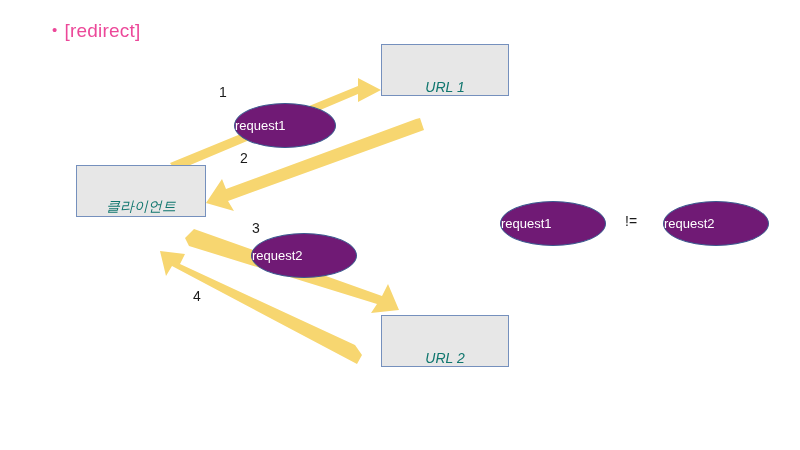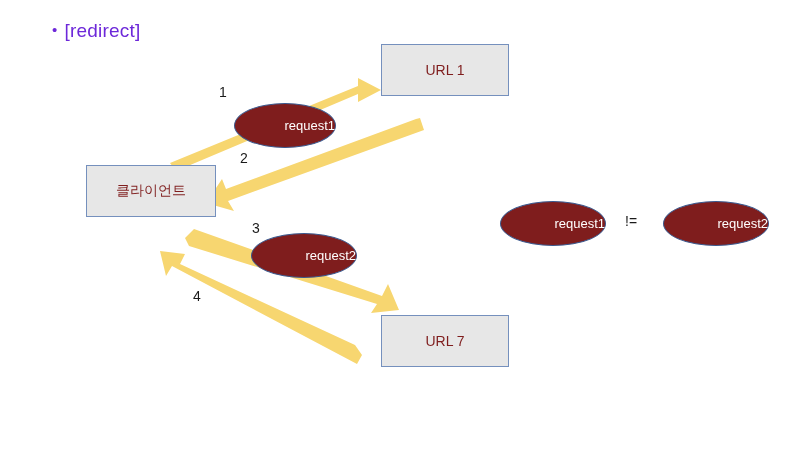--- a/index.html
+++ b/index.html
@@ -14,21 +14,21 @@
     background: #ffffff;
     overflow: hidden;
     font-family: "Liberation Sans", sans-serif;
   }
   
   #bullet-title {
     position: absolute;
     left: 52px;
     top: 20px;
     font-size: 19px;
-    color: #6d28d9;
+    color: #ec4899;
     letter-spacing: 0.2px;
     white-space: nowrap;
   }
   #bullet-title .bullet-dot {
     display: inline-block;
     margin-right: 7px;
     font-size: 15px;
     vertical-align: 2px;
   }
   
@@ -39,42 +39,43 @@
     width: 800px;
     height: 450px;
   }
   
   .rect-node {
     position: absolute;
     background: #e7e7e7;
     border: 1.4px solid #7590bd;
     box-sizing: border-box;
     display: flex;
-    align-items: center;
+    align-items: flex-end;
     justify-content: center;
     font-size: 14px;
-    color: #7f1d1d;
+    color: #0f766e;
+    font-style: italic;
   }
   #node-url1 { left: 381px; top: 44px;  width: 128px; height: 52px; }
   #node-url2 { left: 381px; top: 315px; width: 128px; height: 52px; }
   #node-client {
-    left: 86px; top: 165px; width: 130px; height: 52px;
+    left: 76px; top: 165px; width: 130px; height: 52px;
     font-family: "DejaVu Sans", "Liberation Sans", sans-serif;
     font-size: 14px;
   }
   
   .ellipse-node {
     position: absolute;
-    background: #7f1d1d;
+    background: #701a75;
     border: 1.3px solid #3b5a8f;
     border-radius: 50%;
     box-sizing: border-box;
     display: flex;
     align-items: center;
-    justify-content: flex-end;
+    justify-content: flex-start;
     color: #ffffff;
     font-size: 13px;
     white-space: nowrap;
   }
   #ell-request1 { left: 234px; top: 103px; width: 102px; height: 45px; }
   #ell-redirect  { left: 258px; top: 142px; width: 102px; height: 45px; }
   #ell-request2  { left: 251px; top: 233px; width: 106px; height: 45px; }
   #ell-response  { left: 205px; top: 283px; width: 106px; height: 43px; }
   #ell-cmp-left  { left: 500px; top: 201px; width: 106px; height: 45px; }
   #ell-cmp-right { left: 663px; top: 201px; width: 106px; height: 45px; }
@@ -123,21 +124,21 @@
     <g>
       <path d="M 362,355 L 355,345 L 180,264 L 185,254 L 160,251 L 166,276 L 172,266 L 357,364 Z" fill="#f7d670"></path>
     </g>
   </svg>
 
   <div class="rect-node" id="node-url1">
     <span>URL 1</span>
   </div>
 
   <div class="rect-node" id="node-url2">
-    <span>URL 7</span>
+    <span>URL 2</span>
   </div>
 
   <div class="rect-node" id="node-client">
     <span>클라이언트</span>
   </div>
 
   <div class="step-num" id="step-1">1</div>
   <div class="step-num" id="step-2">2</div>
   <div class="step-num" id="step-3">3</div>
   <div class="step-num" id="step-4">4</div>

